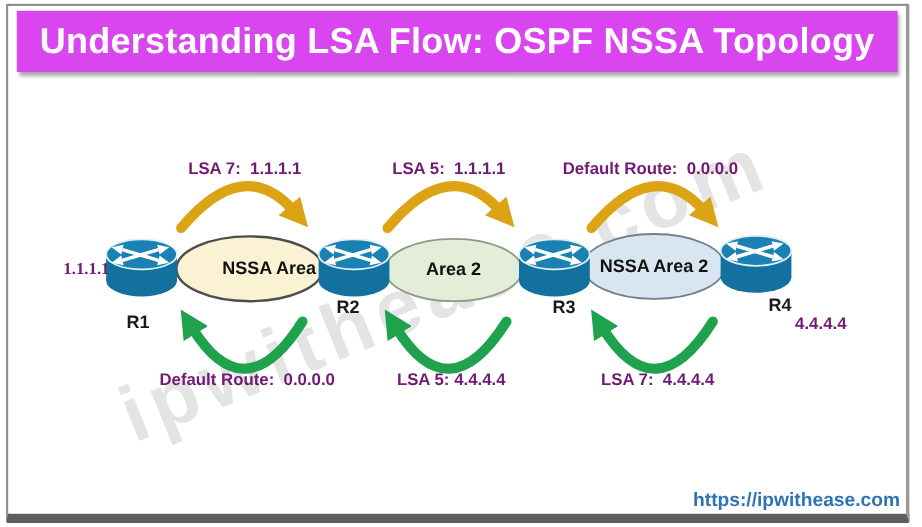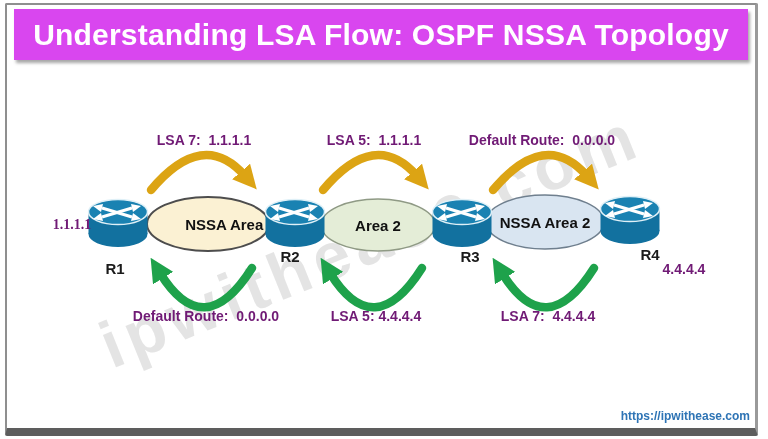--- a/index.html
+++ b/index.html
@@ -32,21 +32,21 @@
   }
   .area-lbl{
     position:absolute;transform:translate(-50%,-50%);font-weight:bold;color:#111;
     font-size:15px;white-space:nowrap;
   }
   .router{position:absolute;width:62px;height:52px;}
   .router-name{
     position:absolute;transform:translateX(-50%);font-weight:bold;font-size:15px;color:#1a1a1a;
   }
   .footer-link{
-    position:absolute;right:18px;top:409px;font-size:12px;font-weight:bold;
+    position:absolute;right:18px;top:409px;font-size:16px;font-weight:bold;
     color:#2E74B5;text-decoration:none;
   }
 </style>
 </head>
 <body>
 
 <div class="frame"></div>
 
 <div class="title-bar">
   <span class="title">Understanding LSA Flow: OSPF NSSA Topology</span>

